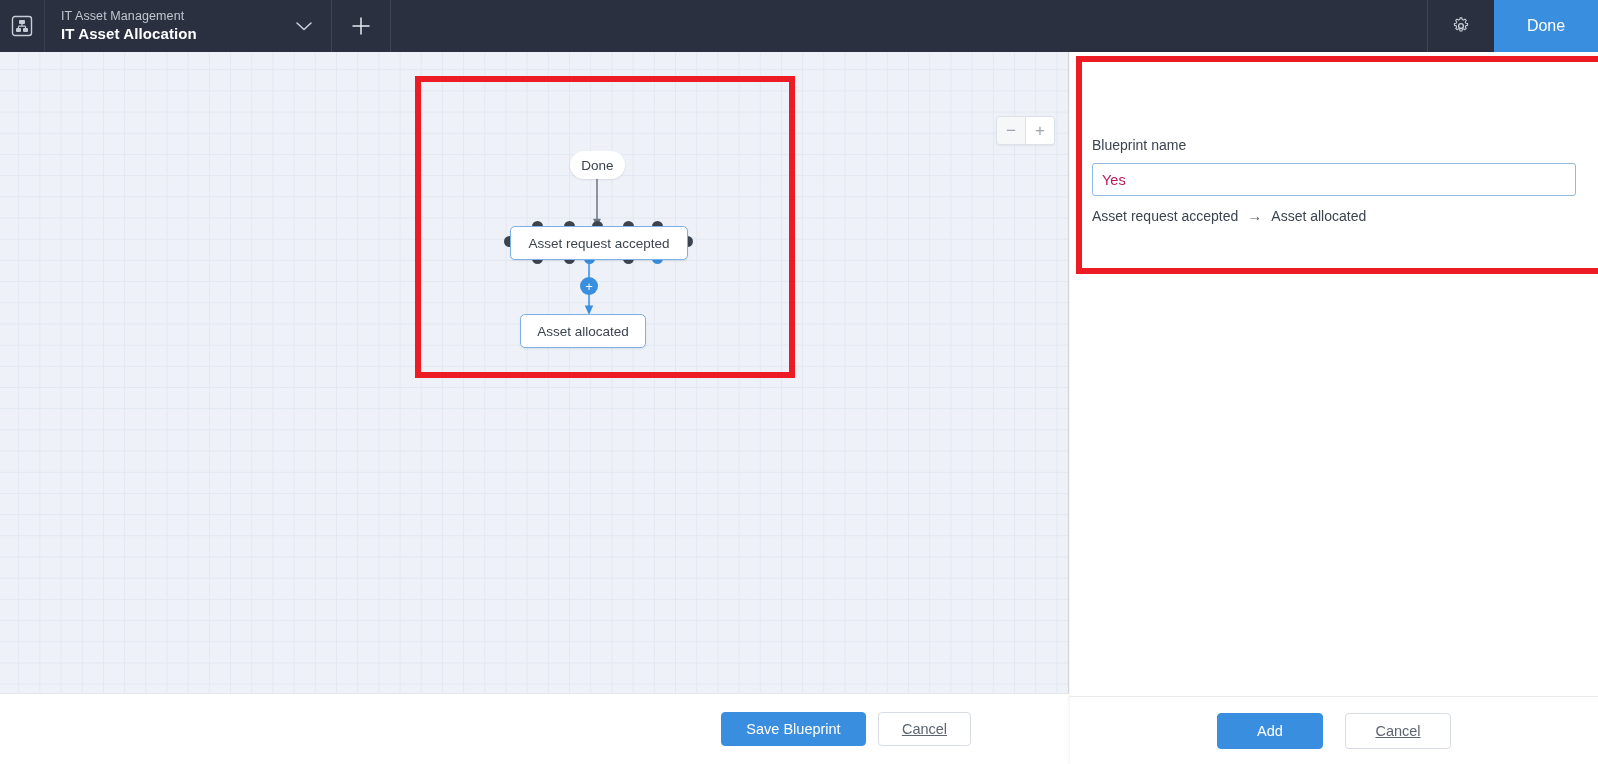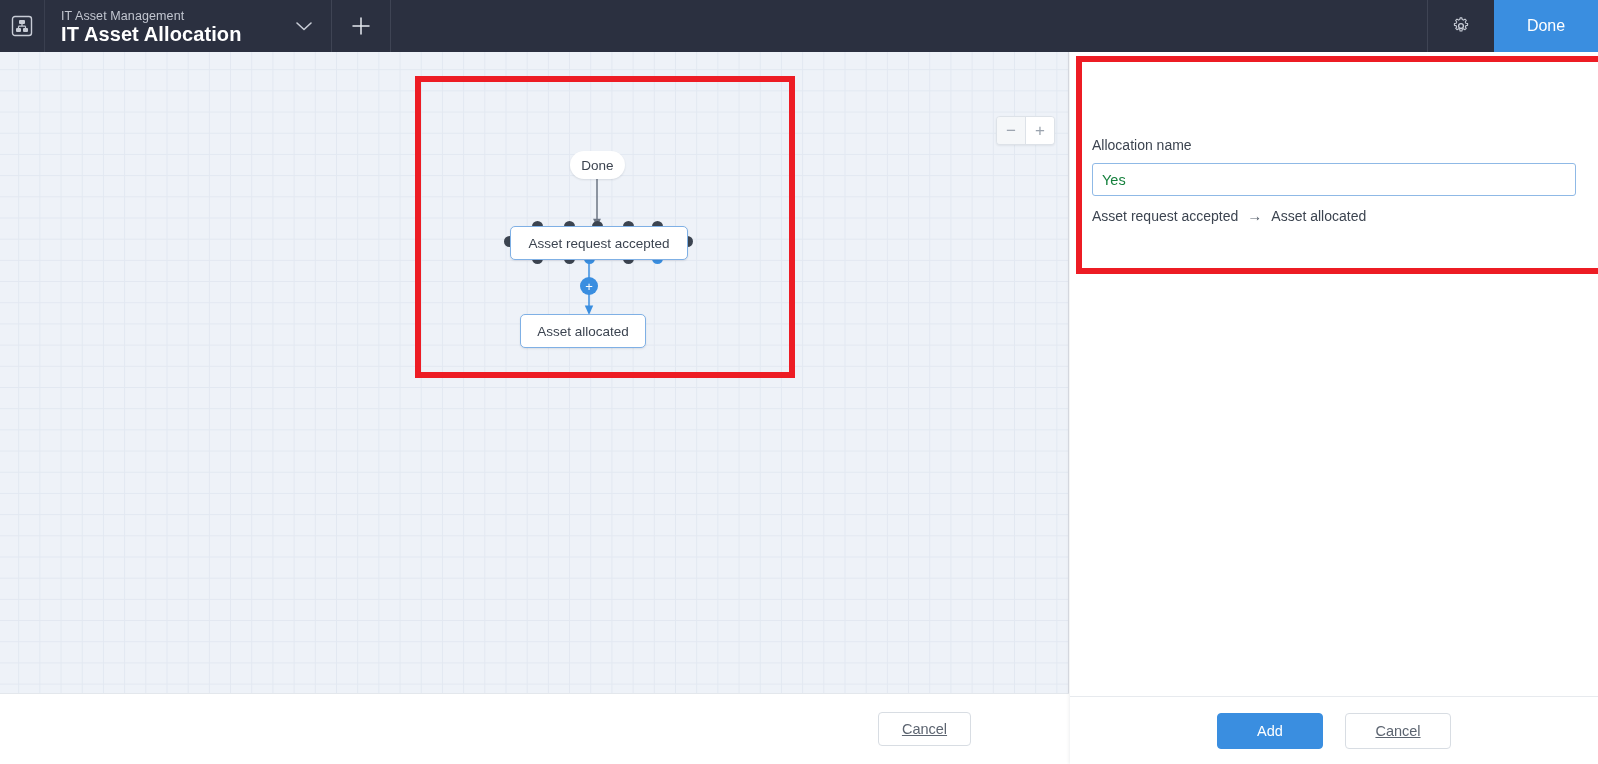--- a/index.html
+++ b/index.html
@@ -47,21 +47,21 @@
     min-width: 216px;
   }
   .tb-sub {
     color: #c2c6d0;
     font-size: 12.5px;
     line-height: 16px;
     letter-spacing: .1px;
   }
   .tb-main {
     color: #ffffff;
-    font-size: 20px;
+    font-size: 15px;
     font-weight: bold;
     line-height: 20px;
     letter-spacing: .1px;
   }
   .tb-chevron {
     width: 54px;
     display: flex;
     align-items: center;
     justify-content: center;
     cursor: pointer;
@@ -353,21 +353,21 @@
   }
   .field-input {
     width: 100%;
     height: 33px;
     box-sizing: border-box;
     border: 1px solid #8fb9e6;
     border-radius: 3px;
     padding: 0 9px;
     font-family: "Liberation Sans", sans-serif;
     font-size: 14.5px;
-    color: #15803d;
+    color: #be185d;
     outline: none;
     background: #ffffff;
   }
   .field-sub {
     margin-top: 11px;
     font-size: 14px;
     color: #3c4450;
     display: flex;
     align-items: center;
     gap: 9px;
@@ -492,30 +492,33 @@
         <span>+</span>
       </div>
     </div>
 
   </div>
   <div class="canvas-border-right"></div>
 
   <div class="red-rect"></div>
 
   <div class="bottombar">
+    <div class="btn btn-primary btn-save">
+      <span>Save Blueprint</span>
+    </div>
     <div class="btn btn-secondary btn-cancel-left">
       <span>Cancel</span>
     </div>
   </div>
 
   <div class="panel">
 
 
     <div class="panel-body">
-      <div class="field-label">Allocation name</div>
+      <div class="field-label">Blueprint name</div>
       <input class="field-input" type="text" value="Yes" style="">
       <div class="field-sub">
         <span>Asset request accepted</span>
         <span class="arrow">→</span>
         <span>Asset allocated</span>
       </div>
     </div>
 
     <div class="panel-footer">
       <div class="btn btn-primary btn-add">

